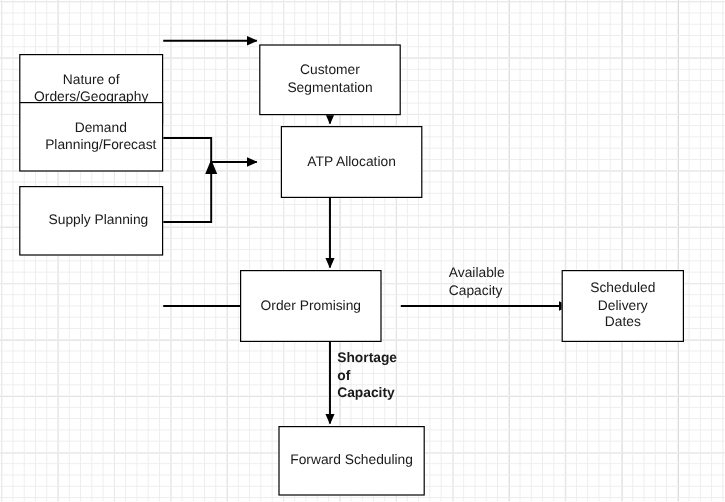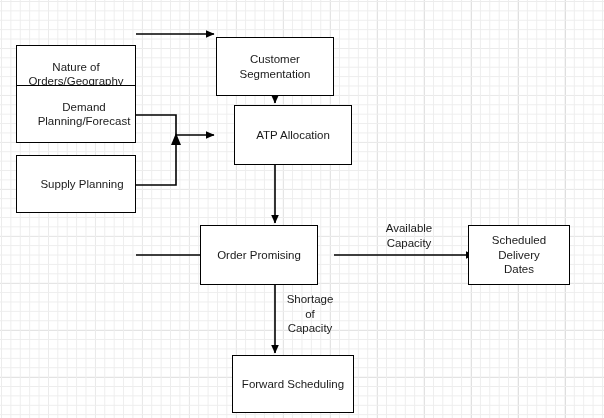--- a/index.html
+++ b/index.html
@@ -42,21 +42,21 @@
   }
   .node span {
     display: block;
     padding: 0 4px;
   }
   .edge-label {
     position: absolute;
     color: #1a1a1a;
     font-size: 11.5px;
     line-height: 14.5px;
-    text-align: center;
+    text-align: left;
     white-space: pre-line;
     z-index: 4;
     background: transparent;
   }
   svg.wires {
     position: absolute;
     left: 0;
     top: 0;
     width: 604px;
     height: 418px;
@@ -145,15 +145,15 @@
   <div class="node" style="left:468px; top:225px; width:102px; height:60px;">
     <span>Scheduled Delivery<br>Dates</span>
   </div>
 
   <div class="node" style="left:232px; top:355px; width:122px; height:58px;">
     <span>Forward Scheduling</span>
   </div>
 
   <div class="edge-label" style="left:374px; top:221px; width:70px;">Available<br>Capacity</div>
 
-  <div class="edge-label" style="left:281px; top:292px; width:58px;">Shortage<br>of<br>Capacity</div>
+  <div class="edge-label" style="left:281px; top:292px; width:58px;font-weight:bold;">Shortage<br>of<br>Capacity</div>
 
 </div>
 
 </body></html>

